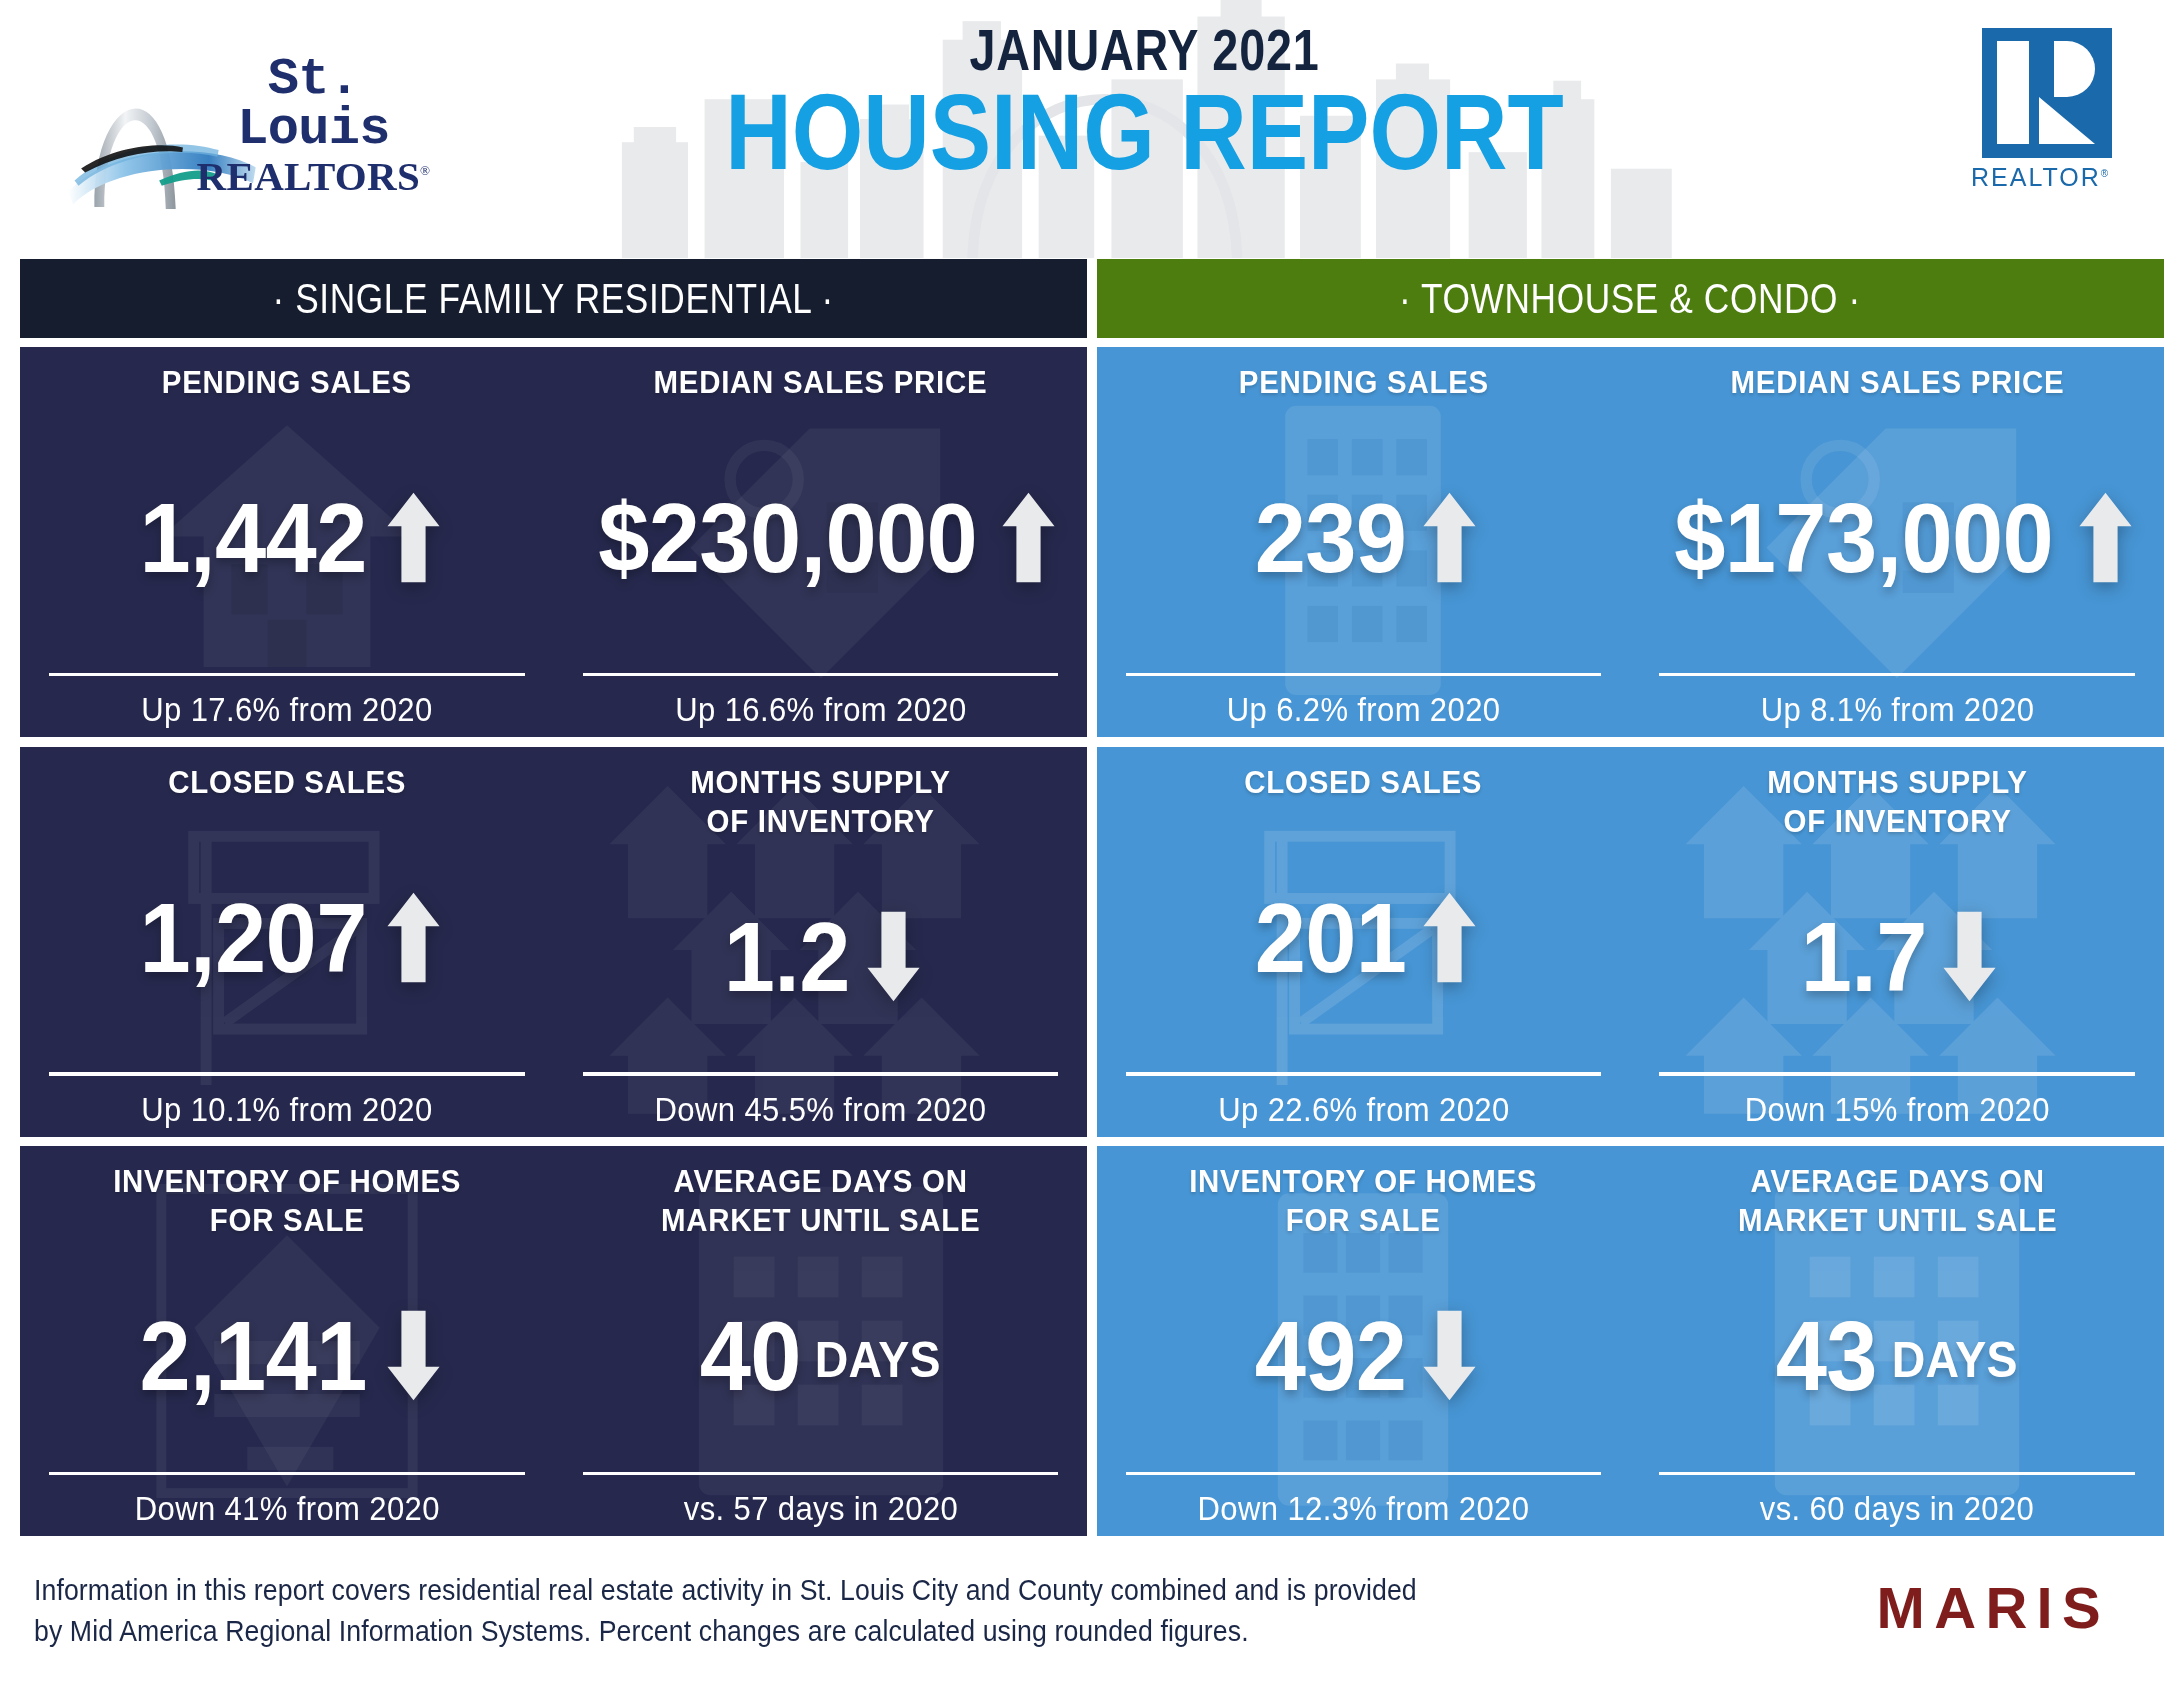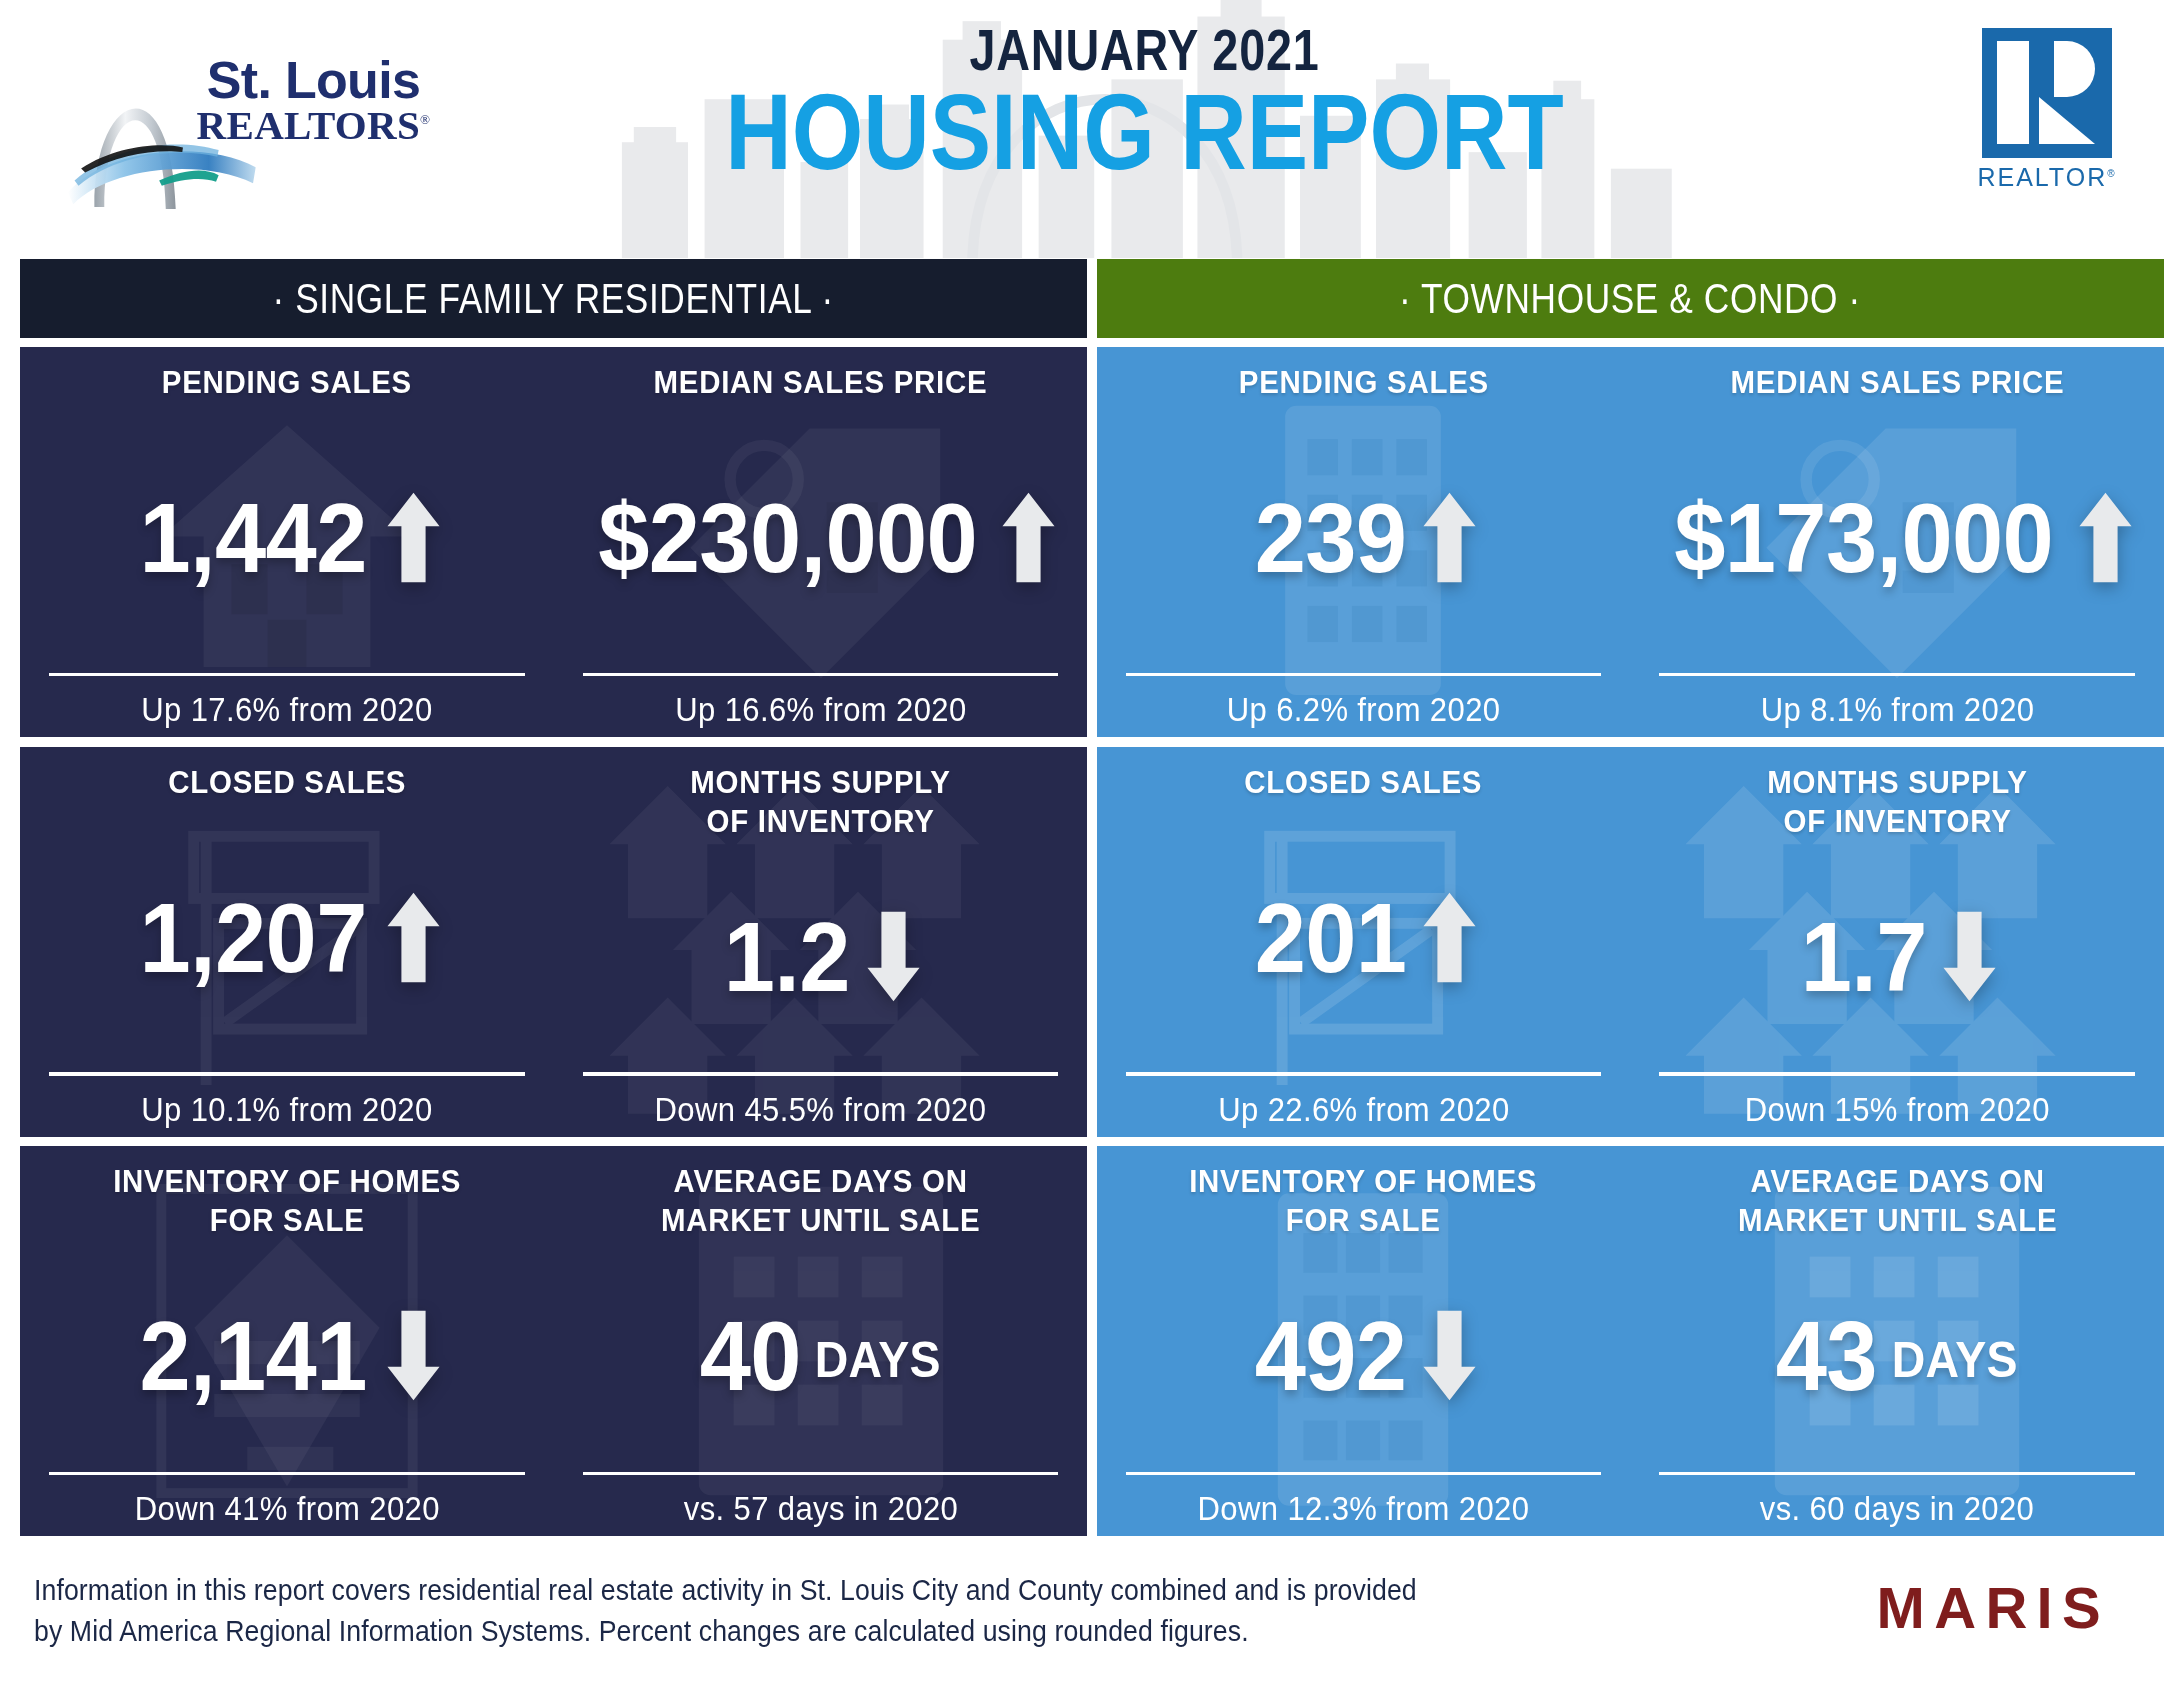--- a/index.html
+++ b/index.html
@@ -33,21 +33,21 @@
     z-index:3;
   }
   .logo-stl .arch-svg { position:absolute; left:0; top:0; }
   .logo-stl .stl-text {
     position:absolute;
     left:136px; top:28px;
     width:235px;
     text-align:center;
   }
   .stl-line1 {
-    font-family:Liberation Sans, sans-serif;
+    font-family:Liberation Mono, monospace;
     font-weight:bold;
     font-size:52px;
     color:#1f2f6e;
     line-height:0.98;
     letter-spacing:-0.7px;
   }
   .stl-line2 {
     font-family:"Liberation Serif", serif;
     font-weight:bold;
     font-size:41px;
@@ -90,21 +90,20 @@
     transform:scaleX(0.86);
     transform-origin:center;
     margin-top:-4px;
   }
 
   .logo-realtor {
     position:absolute;
     right:60px; top:28px;
     width:152px;
     z-index:4;
-    text-align:center;
   }
   .realtor-mark {
     width:130px; height:130px;
     background:#1a69ab;
     margin:0 auto;
     position:relative;
   }
   .realtor-bar {
     position:absolute;
     left:14.6px; top:13.2px;

